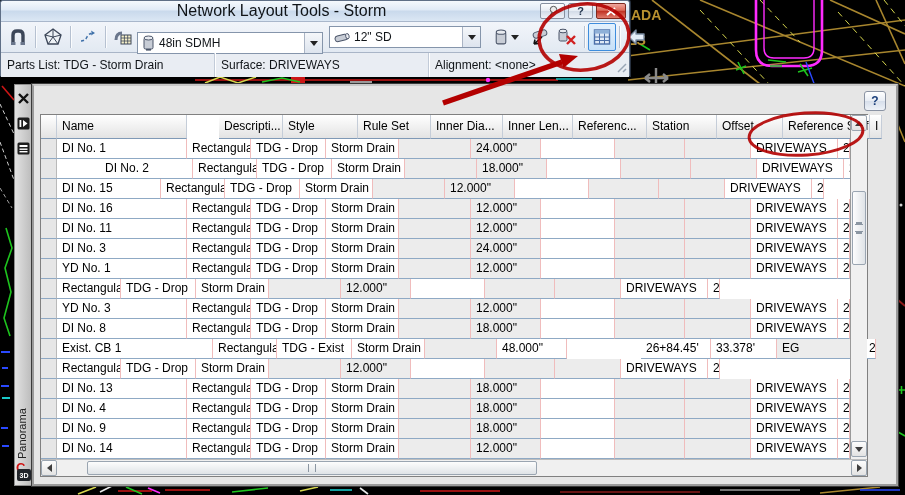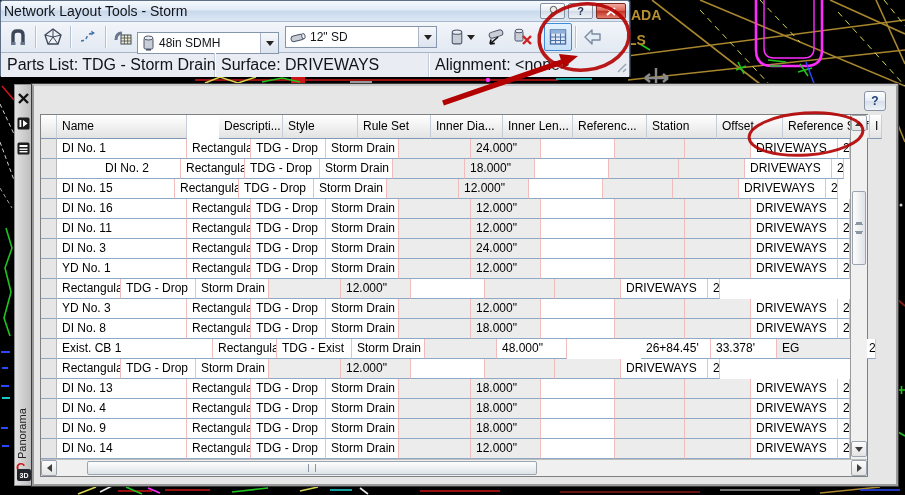--- a/index.html
+++ b/index.html
@@ -7,21 +7,21 @@
          font-family:"Liberation Sans",sans-serif;-webkit-font-smoothing:antialiased;}
   .layer{position:absolute;left:0;top:0;}
 
   
   #toolbar-window{position:absolute;left:0;top:0;width:630px;height:76px;z-index:3;
     background:#e3eaf4;border:1px solid #5f6f86;border-radius:3px 3px 0 0;
     box-shadow:0 0 0 1px #26303e;box-sizing:border-box;}
   .titlebar{height:20px;display:flex;align-items:center;border-bottom:1px solid #a9b7cb;
     border-radius:3px 3px 0 0;
     background:linear-gradient(#f5f9fd,#e0eaf6 45%,#c9d9ec 50%,#dbe7f4);}
-  .title-text{font-size:14px;color:#101418;padding-left:3px;flex:1;white-space:nowrap;}
+  .title-text{font-size:16px;color:#101418;padding-left:22px;flex:1;white-space:nowrap;text-align:center;}
   .tb-btn{width:25px;height:16px;margin-right:3px;border:1px solid #87909f;border-radius:2px;
     display:flex;align-items:center;justify-content:center;font-size:11px;line-height:1;
     color:#24364f;font-weight:bold;
     background:linear-gradient(#fdfefe,#e7ecf3 48%,#d3dbe7 52%,#eef2f8);box-sizing:border-box;}
   .tb-btn.close{width:30px;color:#fff;border-color:#7e2a20;
     background:linear-gradient(#f0a79e,#dd6a59 45%,#c03224 52%,#e17d6e);}
   .toolrow{height:30px;display:flex;align-items:center;padding-left:3px;
     background:linear-gradient(#f2f5fa,#e2e9f2);}
   .tool-btn{width:26px;height:26px;display:flex;align-items:center;justify-content:center;
     flex:0 0 auto;border:1px solid transparent;border-radius:2px;}
@@ -31,21 +31,21 @@
   .combo{height:22px;background:#fff;border:1px solid #8595ab;display:flex;align-items:center;
     font-size:12px;color:#101418;box-sizing:border-box;flex:0 0 auto;}
   .combo .c-icon{margin:0 4px 0 4px;display:flex;}
   .combo .c-label{flex:1;white-space:nowrap;overflow:hidden;}
   .combo .arrow-box{width:17px;align-self:stretch;margin-left:auto;display:flex;align-items:center;
     justify-content:center;border-left:1px solid #aab4c4;
     background:linear-gradient(#f5f7fa,#dde4ee);}
   .caret{width:0;height:0;border-left:4px solid transparent;border-right:4px solid transparent;
     border-top:5px solid #222;}
   .statusbar{height:24px;border-top:1px solid #a9b5c7;background:#e9edf3;display:flex;
-    font-size:16px;color:#101418;align-items:stretch;text-align:center;}
+    font-size:12px;color:#101418;align-items:stretch;text-align:center;}
   .status-cell{display:flex;align-items:center;padding-left:6px;white-space:nowrap;
     border-right:1px solid #c2cbd8;box-shadow:1px 0 0 #fff;box-sizing:border-box;}
   .grip{position:absolute;right:2px;bottom:2px;width:13px;height:13px;}
 
   
   #panorama-window{position:absolute;left:14px;top:84px;width:884px;height:402px;z-index:2;}
   .side-strip{position:absolute;left:0;top:0;width:18px;height:402px;
     background:linear-gradient(90deg,#e2e2e2,#bdbdbd);border:1px solid #8d8d8d;box-sizing:border-box;}
   .strip-icon{position:absolute;left:2px;width:13px;height:13px;}
   .strip-label{position:absolute;left:1px;bottom:26px;width:16px;height:90px;
@@ -239,21 +239,21 @@
         </svg>
       </span>
       <span class="vsep"></span>
       <span class="tool-btn">
         <svg width="20" height="20" viewBox="0 0 20 20">
           <path d="M3 13 Q3 6 9 6" fill="none" stroke="#6a768c" stroke-width="3"></path>
           <rect x="8" y="8" width="10" height="9" fill="#f5efc8" stroke="#3c4658" stroke-width="1"></rect>
           <path d="M8 11 H18 M8 14 H18 M11.4 8 V17 M14.7 8 V17" stroke="#3c4658" stroke-width=".8"></path>
         </svg>
       </span>
-      <span class="combo" style="width:142px;margin-top:12px;">
+      <span class="combo" style="width:186px;margin-top:12px;">
         <span class="c-icon">
           <svg width="13" height="16" viewBox="0 0 13 16">
             <rect x="2" y="3" width="9" height="11" rx="1.5" fill="#c8cdd6" stroke="#4a5468" stroke-width="1"></rect>
             <ellipse cx="6.5" cy="3" rx="4.5" ry="2" fill="#e8ebf0" stroke="#4a5468" stroke-width="1"></ellipse>
             <rect x="4" y="14" width="5" height="1.6" fill="#4a5468"></rect>
           </svg>
         </span>
         <span class="c-label">48in SDMH</span>
         <span class="arrow-box">
             <span class="caret"></span>
@@ -370,35 +370,35 @@
               <div class="tcell shaded" style="width: 72px;"></div>
               <div class="tcell shaded" style="width: 70px;">24.000"</div>
               <div class="tcell" style="width: 74px;"></div>
               <div class="tcell shaded" style="width: 70px;"></div>
               <div class="tcell shaded" style="width: 66px;"></div>
               <div class="tcell" style="width: 87px;">DRIVEWAYS</div>
               <div class="tcell" style="width: 12px;">29</div>
             </div>
             <div class="trow">
               <div class="tcell ind" style="width: 16px;"></div>
-              <div class="tcell" style="width: 124px; padding-left: 48px;">DI No. 2</div>
+              <div class="tcell" style="width: 136px; padding-left: 48px;">DI No. 2</div>
               <div class="tcell" style="width: 64px;">Rectangular</div>
               <div class="tcell" style="width: 75px;">TDG - Drop</div>
               <div class="tcell" style="width: 73px;">Storm Drain</div>
               <div class="tcell shaded" style="width: 72px;"></div>
               <div class="tcell shaded" style="width: 70px;">18.000"</div>
               <div class="tcell" style="width: 74px;"></div>
               <div class="tcell shaded" style="width: 70px;"></div>
               <div class="tcell shaded" style="width: 66px;"></div>
               <div class="tcell" style="width: 87px;">DRIVEWAYS</div>
               <div class="tcell" style="width: 12px;">29</div>
             </div>
             <div class="trow">
               <div class="tcell ind" style="width: 16px;"></div>
-              <div class="tcell" style="width: 118px;">DI No. 15</div>
+              <div class="tcell" style="width: 104px;">DI No. 15</div>
               <div class="tcell" style="width: 64px;">Rectangular</div>
               <div class="tcell" style="width: 75px;">TDG - Drop</div>
               <div class="tcell" style="width: 73px;">Storm Drain</div>
               <div class="tcell shaded" style="width: 72px;"></div>
               <div class="tcell shaded" style="width: 70px;">12.000"</div>
               <div class="tcell" style="width: 74px;"></div>
               <div class="tcell shaded" style="width: 70px;"></div>
               <div class="tcell shaded" style="width: 66px;"></div>
               <div class="tcell" style="width: 87px;">DRIVEWAYS</div>
               <div class="tcell" style="width: 12px;">29</div>

